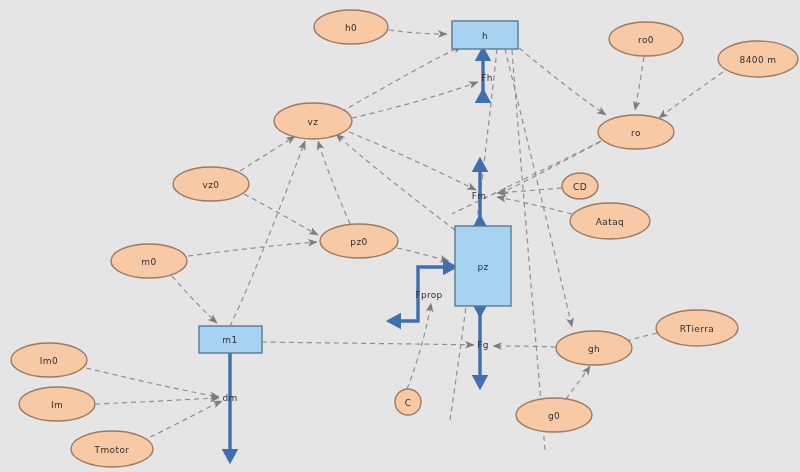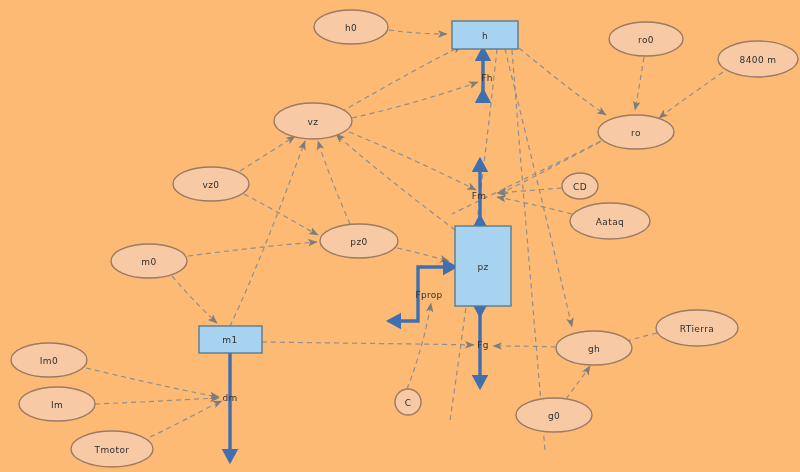--- a/index.html
+++ b/index.html
@@ -8,21 +8,21 @@
     padding: 0;
     background: #ffffff;
   }
   body {
     font-family: "DejaVu Sans", sans-serif;
   }
   #canvas-wrap {
     position: relative;
     width: 800px;
     height: 472px;
-    background: #fdba74;
+    background: #e5e5e5;
     overflow: hidden;
   }
   svg#diagram {
     position: absolute;
     left: 0;
     top: 0;
     width: 800px;
     height: 472px;
     display: block;
   }

